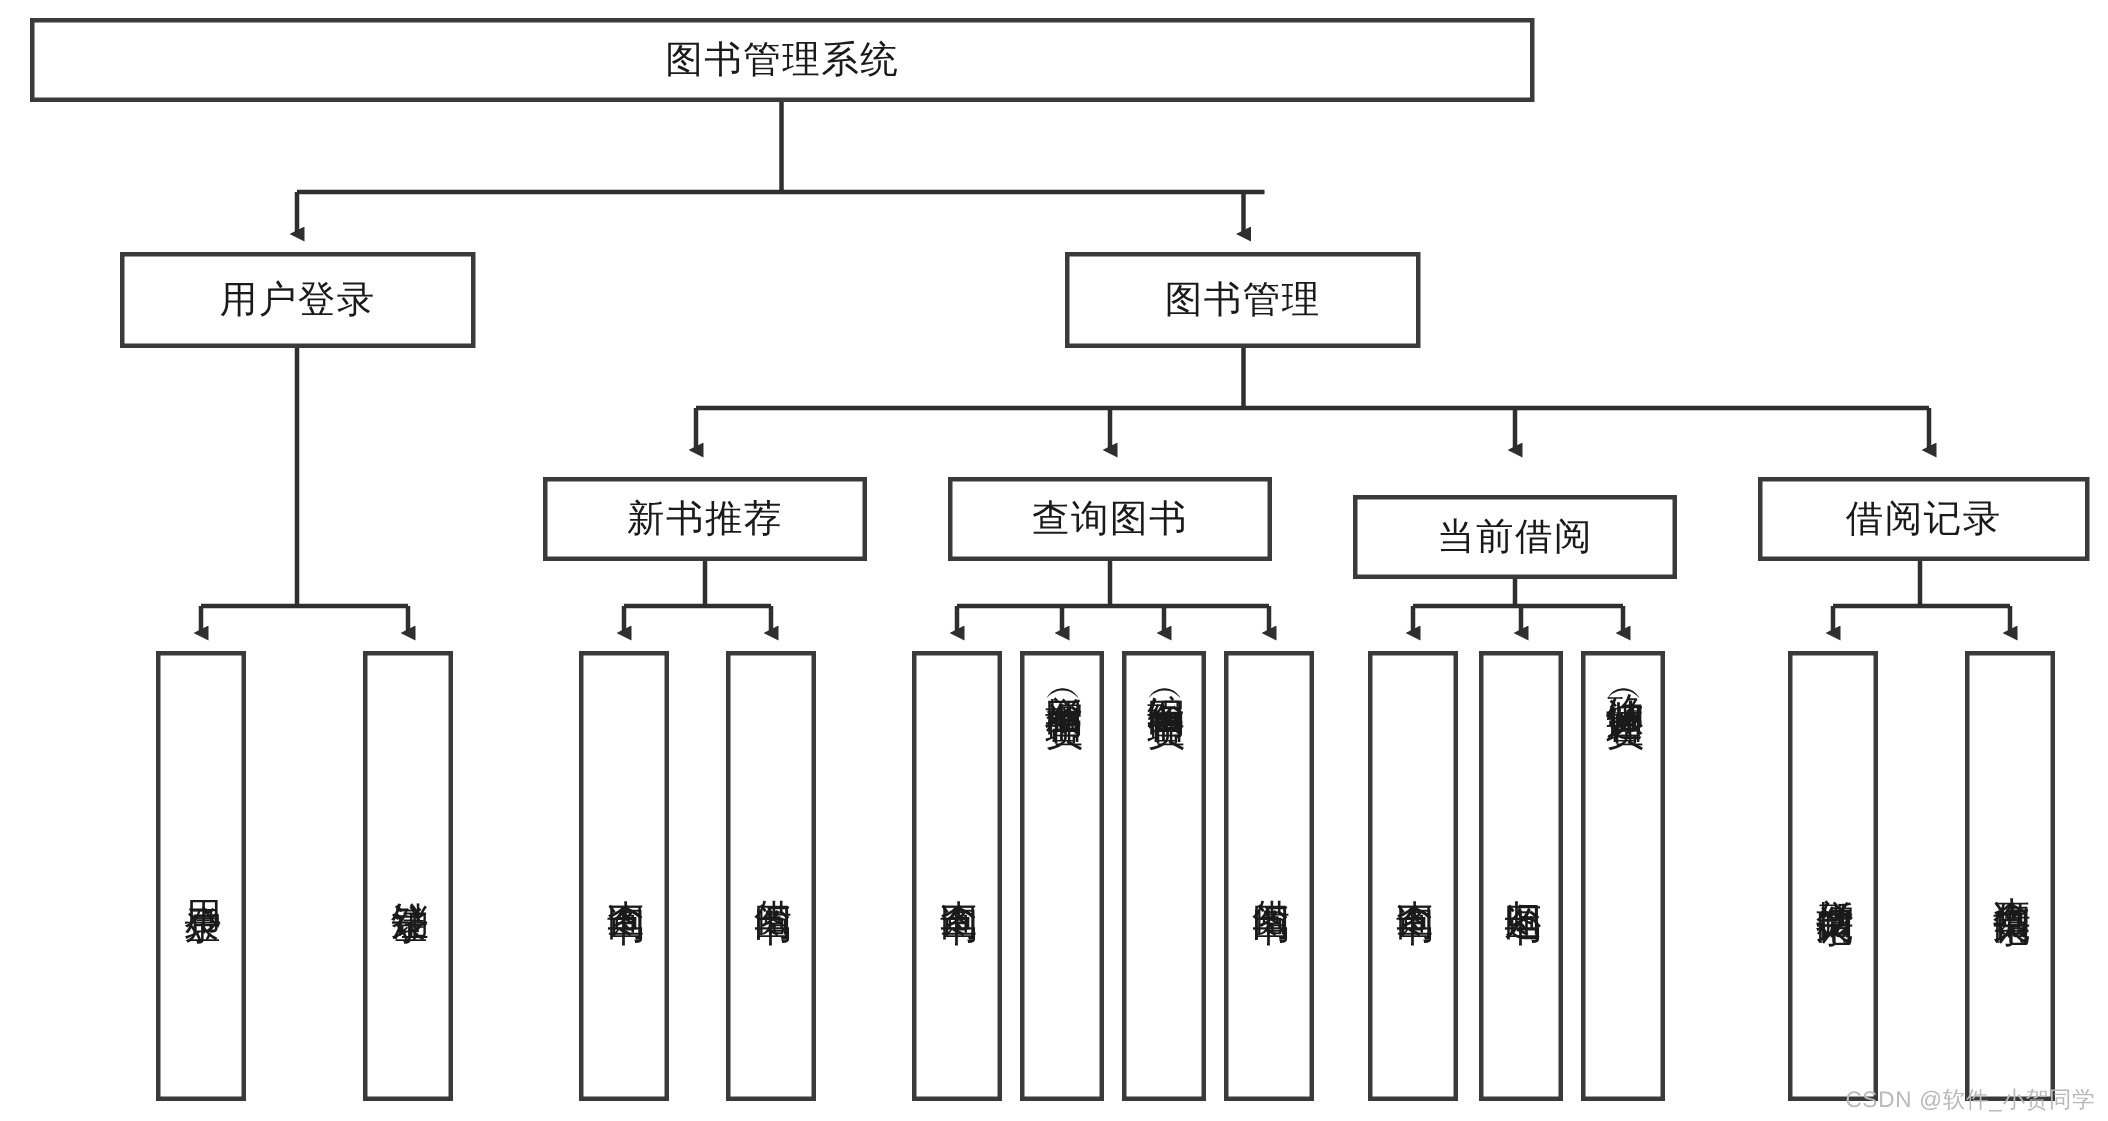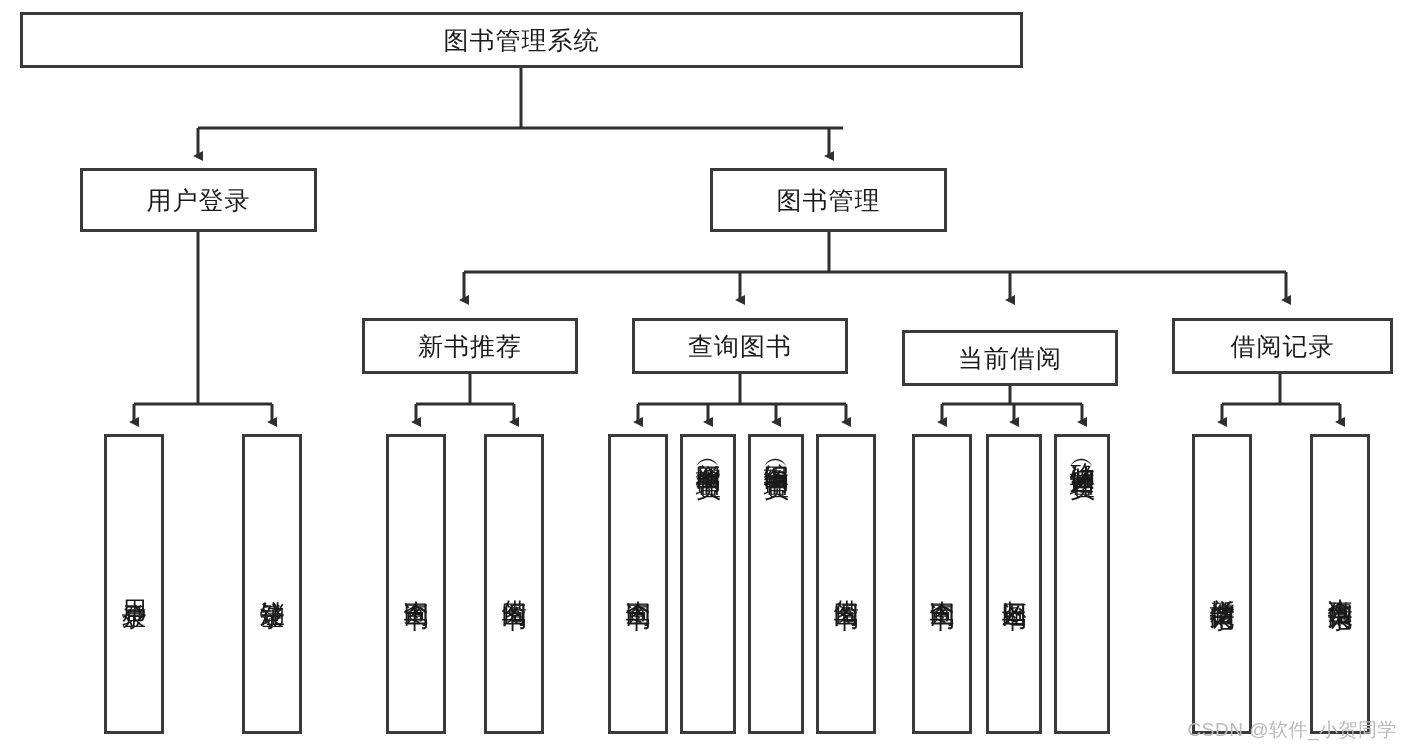--- a/index.html
+++ b/index.html
@@ -55,21 +55,21 @@
     max-height: 100%;
   }
   .node.leaf.top-align {
     align-items: flex-start;
     padding-top: 6px;
   }
   .watermark {
     position: absolute;
     right: 8px;
     bottom: 4px;
-    font-size: 19px;
+    font-size: 15px;
     color: #b9b9b9;
     letter-spacing: 0.5px;
     z-index: 3;
     white-space: nowrap;
   }
 </style>
 </head>
 <body>
 
 <div id="canvas">

